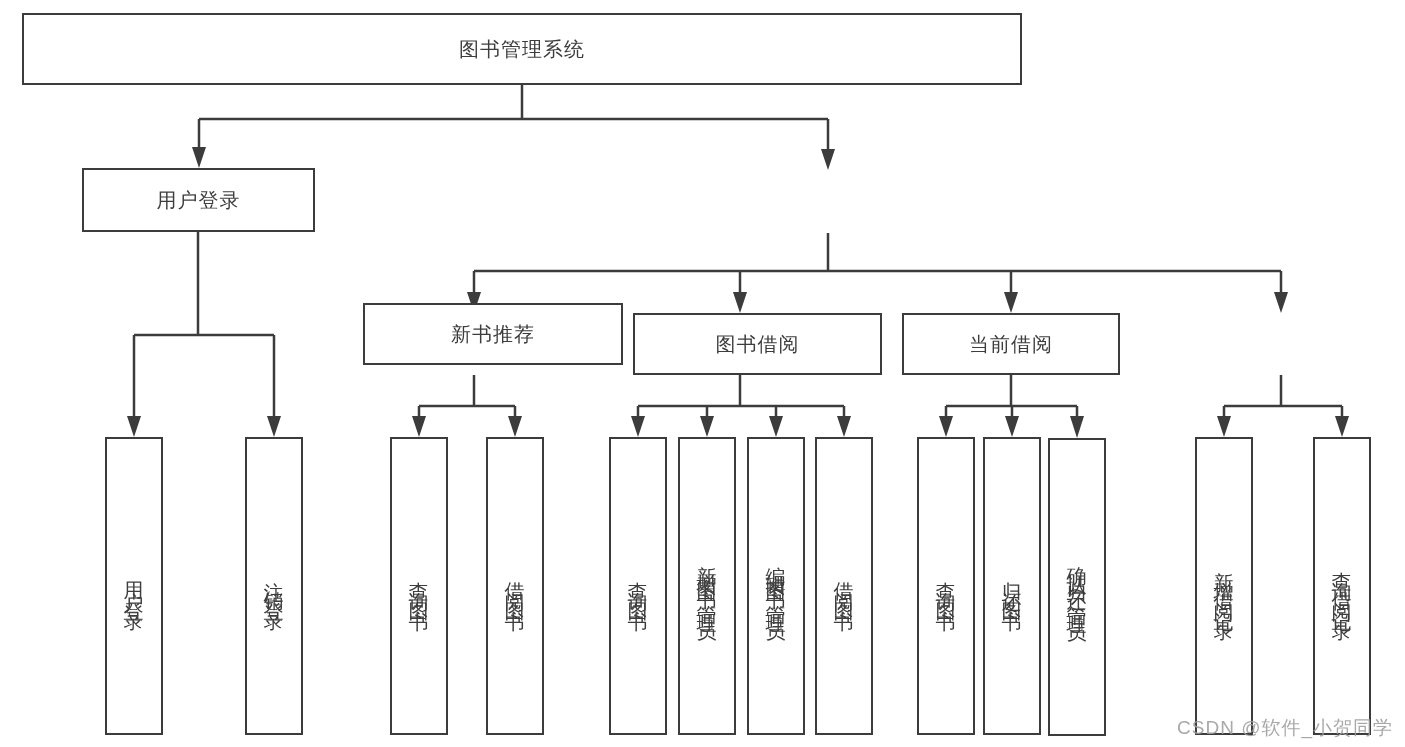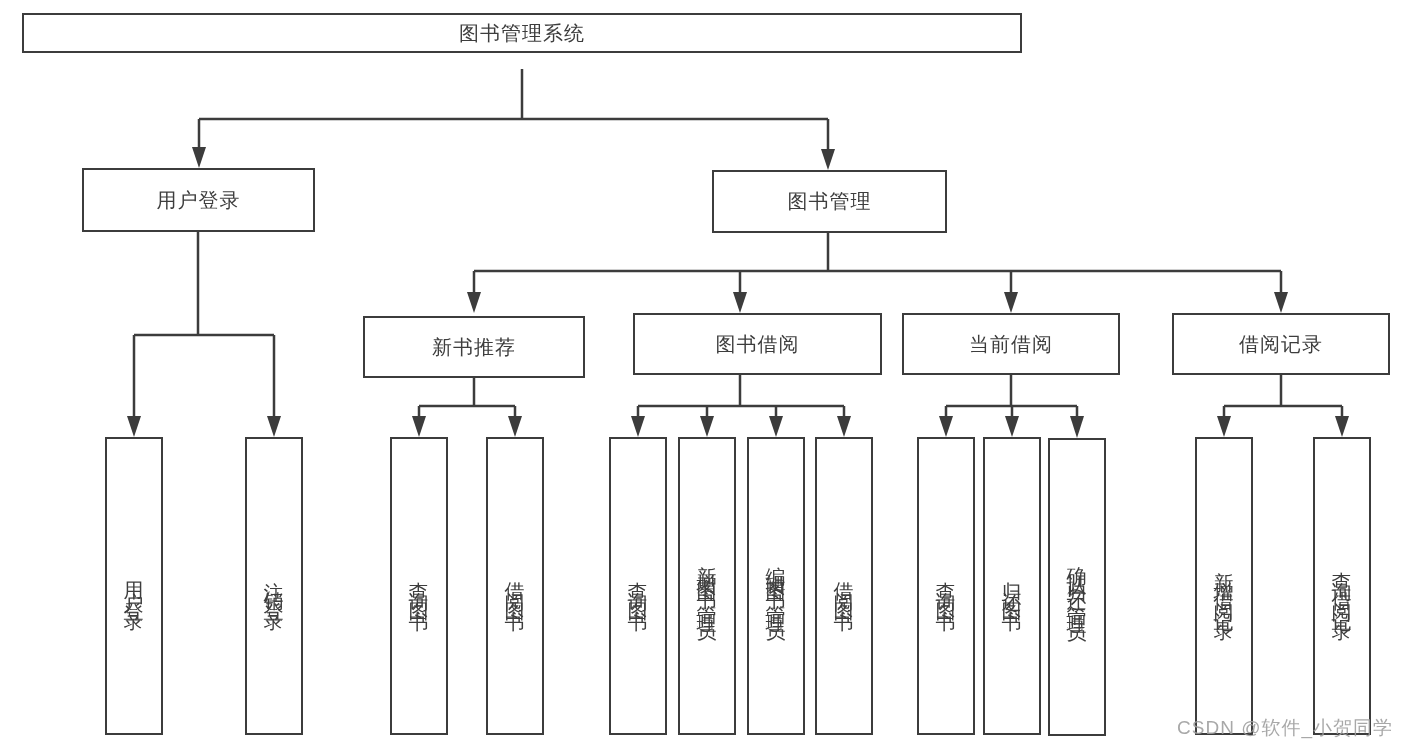--- a/index.html
+++ b/index.html
@@ -107,42 +107,36 @@
 
       <polygon points="939,416 953,416 946,437"></polygon>
       <polygon points="1005,416 1019,416 1012,437"></polygon>
       <polygon points="1070,416 1084,416 1077,438"></polygon>
 
       <polygon points="1217,416 1231,416 1224,437"></polygon>
       <polygon points="1335,416 1349,416 1342,437"></polygon>
     </g>
   </svg>
 
-  <div class="node" style="left:22px; top:13px; width:1000px; height:40px;text-align:right;">
+  <div class="node" style="left:22px; top:13px; width:1000px; height:72px;text-align:right;">
     <span class="h-label">图书管理系统</span>
   </div>
 
   <div class="node" style="left:82px; top:168px; width:233px; height:64px;">
     <span class="h-label">用户登录</span>
   </div>
-  <div class="node" style="left:712px; top:170px; width:235px; height:63px;">
-    <span class="h-label">图书管理</span>
-  </div>
 
-  <div class="node" style="left:363px; top:316px; width:222px; height:62px;">
+  <div class="node" style="left:363px; top:303px; width:260px; height:62px;">
     <span class="h-label">新书推荐</span>
   </div>
   <div class="node" style="left:633px; top:313px; width:249px; height:62px;">
     <span class="h-label">图书借阅</span>
   </div>
   <div class="node" style="left:902px; top:313px; width:218px; height:62px;align-items:center;">
     <span class="h-label">当前借阅</span>
-  </div>
-  <div class="node" style="left:1172px; top:313px; width:218px; height:62px;">
-    <span class="h-label">借阅记录</span>
   </div>
 
   <div class="node tall" style="left:105px;">
     <span class="v-label">用户登录</span>
   </div>
   <div class="node tall" style="left:245px;">
     <span class="v-label">注销登录</span>
   </div>
 
   <div class="node tall" style="left:390px;">

